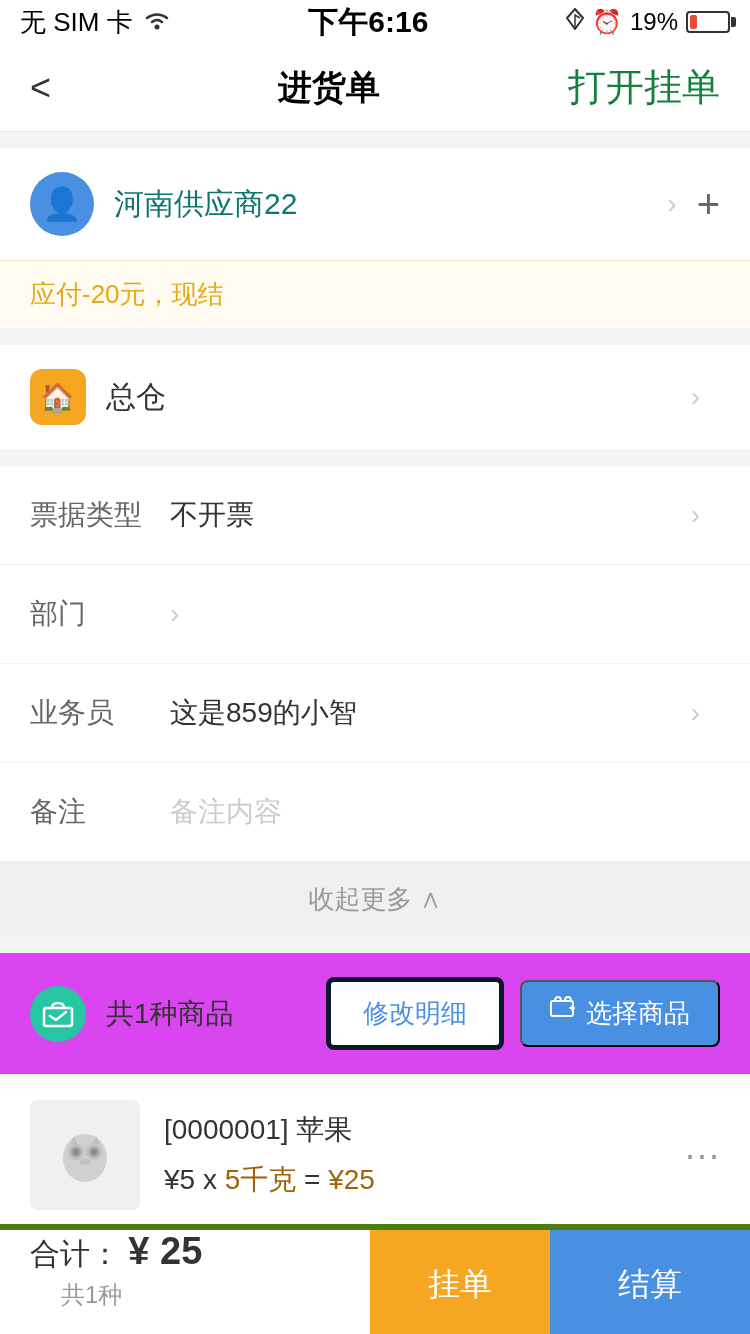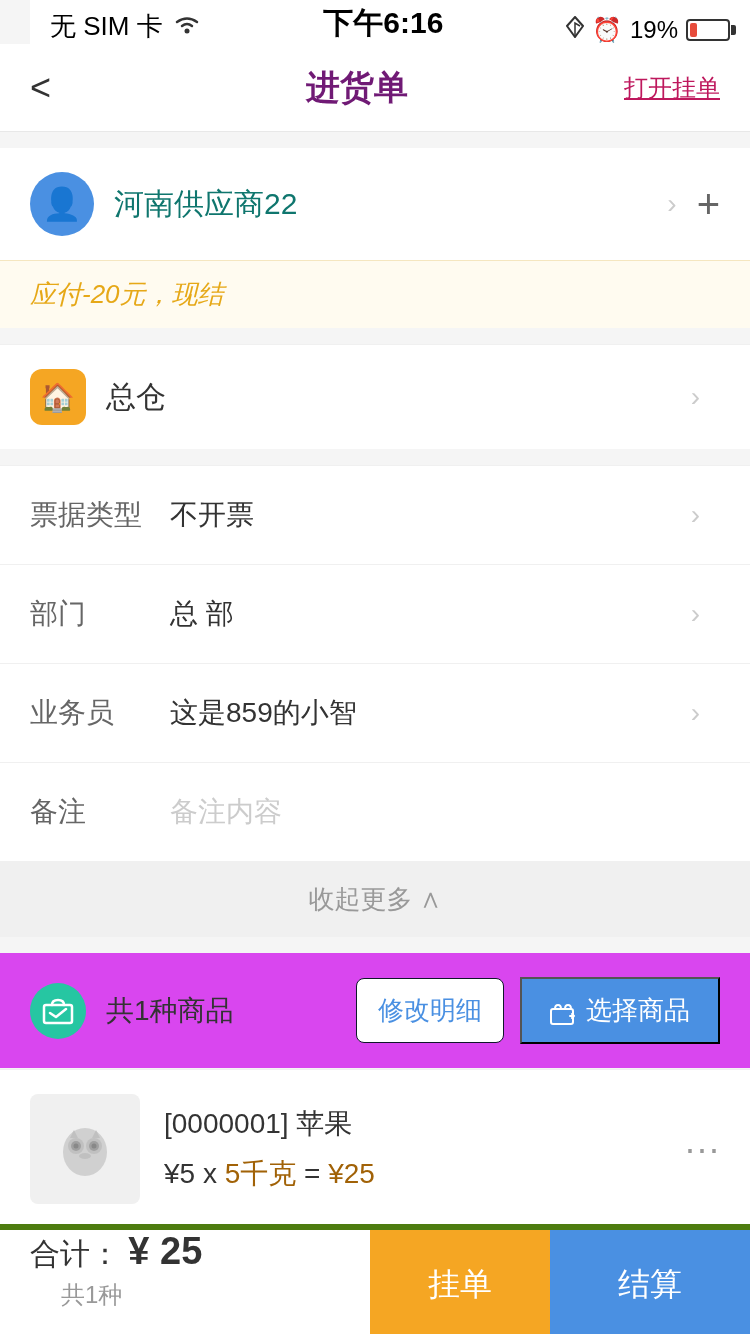--- a/index.html
+++ b/index.html
@@ -11,26 +11,25 @@
       min-height: 1334px;
       overflow-x: hidden;
       font-size: 28px;
     }
 
     
     .status-bar {
       background: #fff;
       height: 44px;
       display: flex;
-      align-items: flex-end;
+      align-items: center;
       justify-content: space-between;
       padding: 0 20px;
       font-size: 26px;
       font-weight: 500;
-      margin-left: 30px;
     }
     .status-left { display: flex; align-items: center; gap: 10px; }
     .status-center { font-size: 30px; font-weight: 600; }
     .status-right { display: flex; align-items: center; gap: 8px; font-size: 24px; }
     .battery-icon {
       width: 44px; height: 22px; border: 2px solid #333; border-radius: 4px; position: relative; display: inline-flex; align-items: center;
     }
     .battery-icon::after {
       content: ''; position: absolute; right: -8px; top: 50%; transform: translateY(-50%);
       width: 5px; height: 10px; background: #333; border-radius: 0 2px 2px 0;
@@ -49,27 +48,26 @@
     }
     .nav-back {
       font-size: 36px;
       color: #333;
       cursor: pointer;
       width: 60px;
     }
     .nav-title {
       font-size: 34px;
       font-weight: 600;
-      color: #701a75;
+      color: #000000;
     }
     .nav-action {
-      font-size: 24px;
-      color: #be185d;
+      font-size: 38px;
+      color: #15803d;
       cursor: pointer;
-      text-decoration: underline;
     }
 
     
     .section-gap {
       height: 16px;
       background: #f5f5f5;
     }
 
     
     .card-section {
@@ -99,21 +97,20 @@
       color: #666; font-size: 40px; font-weight: 300;
     }
 
     
     .alert-row {
       background: #fffbf0;
       padding: 16px 30px;
       font-size: 26px;
       color: #e6a817;
       border-top: 1px solid #f5e6c0;
-      font-style: italic;
     }
 
     
     .warehouse-row {
       display: flex;
       align-items: center;
       padding: 24px 30px;
       background: #fff;
       border-top: 1px solid #f0f0f0;
     }
@@ -171,28 +168,28 @@
     }
     .product-count-icon {
       width: 56px; height: 56px; border-radius: 50%; background: #26c6a2;
       display: flex; align-items: center; justify-content: center;
       color: #fff; font-size: 26px; margin-right: 20px; flex-shrink: 0;
     }
     .product-count-label {
       flex: 1; font-size: 28px; color: #333;
     }
     .btn-outline {
-      border: 1px solid #0f172a; color: #4a90e2; background: #fff;
-      padding: 14px 21px; border-radius: 8px; font-size: 26px; cursor: pointer;
+      border: 5px solid #0f172a; color: #4a90e2; background: #fff;
+      padding: 14px 32px; border-radius: 8px; font-size: 26px; cursor: pointer;
       margin-right: 16px;
     }
     .btn-solid {
       background: #4a90e2; color: #fff;
-      padding: 14px 28px; border-radius: 0; font-size: 26px; cursor: pointer;
-      display: flex; align-items: flex-end; gap: 8px;
+      padding: 14px 28px; border-radius: 8px; font-size: 26px; cursor: pointer;
+      display: flex; align-items: flex-start; gap: 8px;
     }
 
     
     .product-item {
       background: #fff;
       display: flex;
       align-items: center;
       padding: 24px 30px;
       border-top: 1px solid #f0f0f0;
       margin-top: 1px;
@@ -305,21 +302,20 @@
   <div class="section-gap"></div>
 
   <div class="form-section">
     <div class="form-row">
       <span class="form-label">票据类型</span>
       <span class="form-value">不开票</span>
       <span class="chevron-right">›</span>
     </div>
     <div class="form-row">
       <span class="form-label">部门</span>
-      <span class="form-value">总 部</span>
       <span class="chevron-right">›</span>
     </div>
     <div class="form-row">
       <span class="form-label">业务员</span>
       <span class="form-value">这是859的小智</span>
       <span class="chevron-right">›</span>
     </div>
     <div class="form-row">
       <span class="form-label">备注</span>
       <span class="form-value form-placeholder">备注内容</span>

